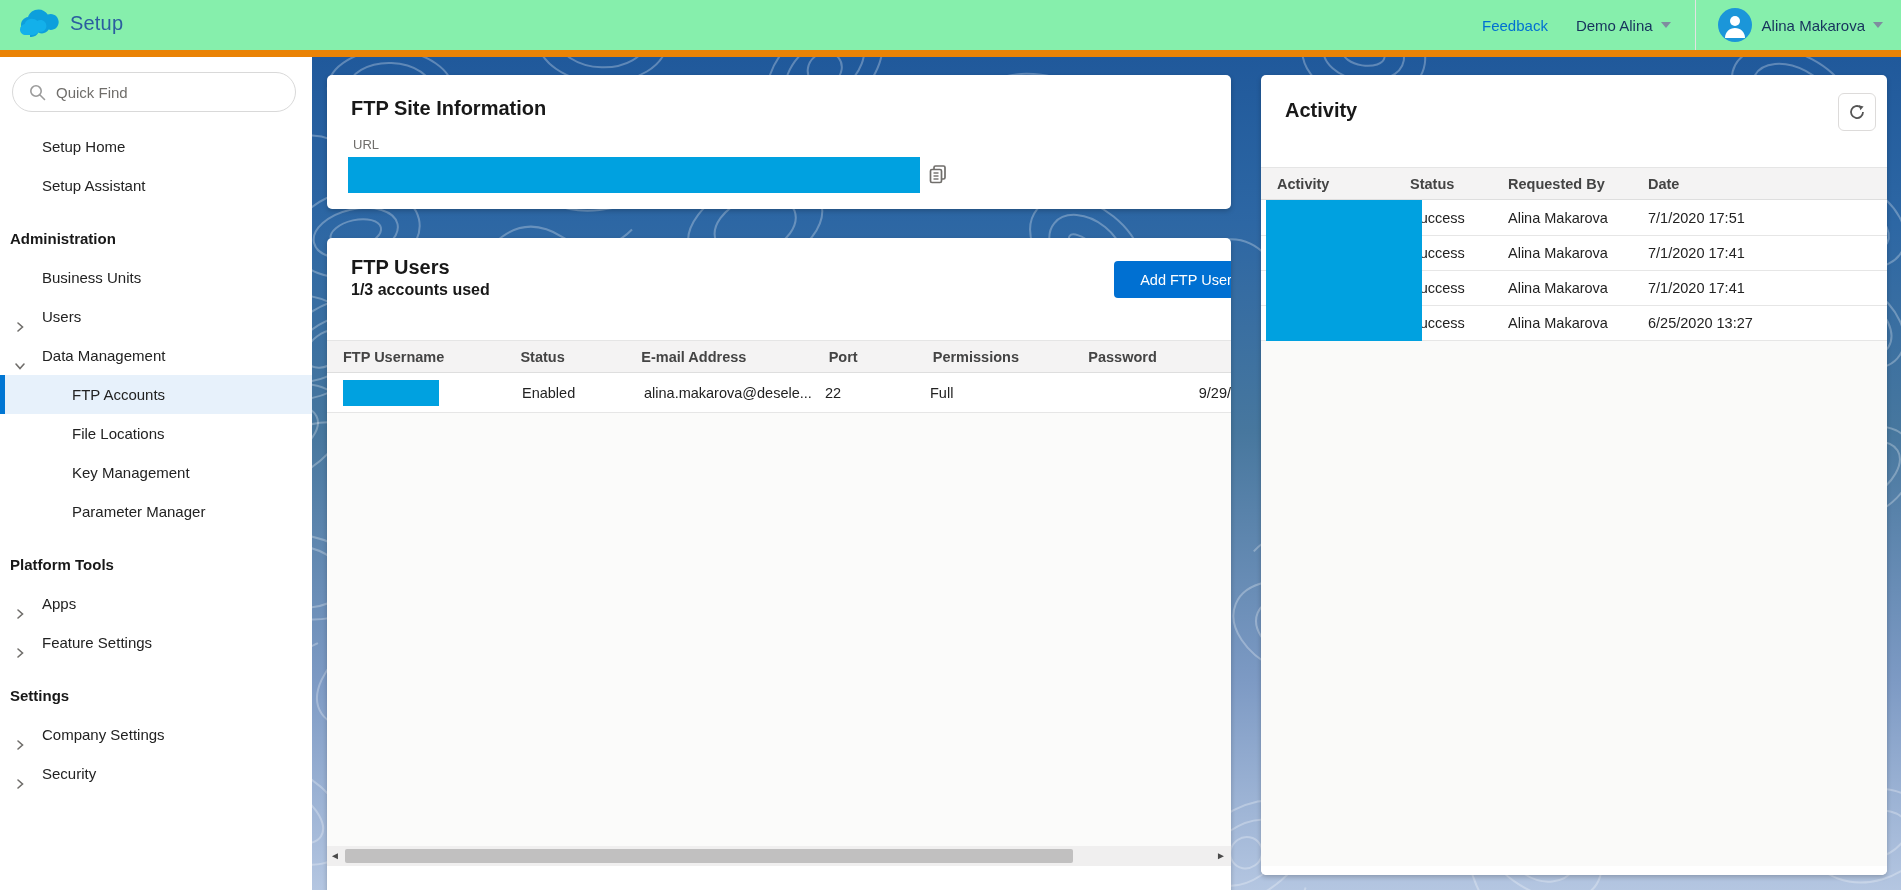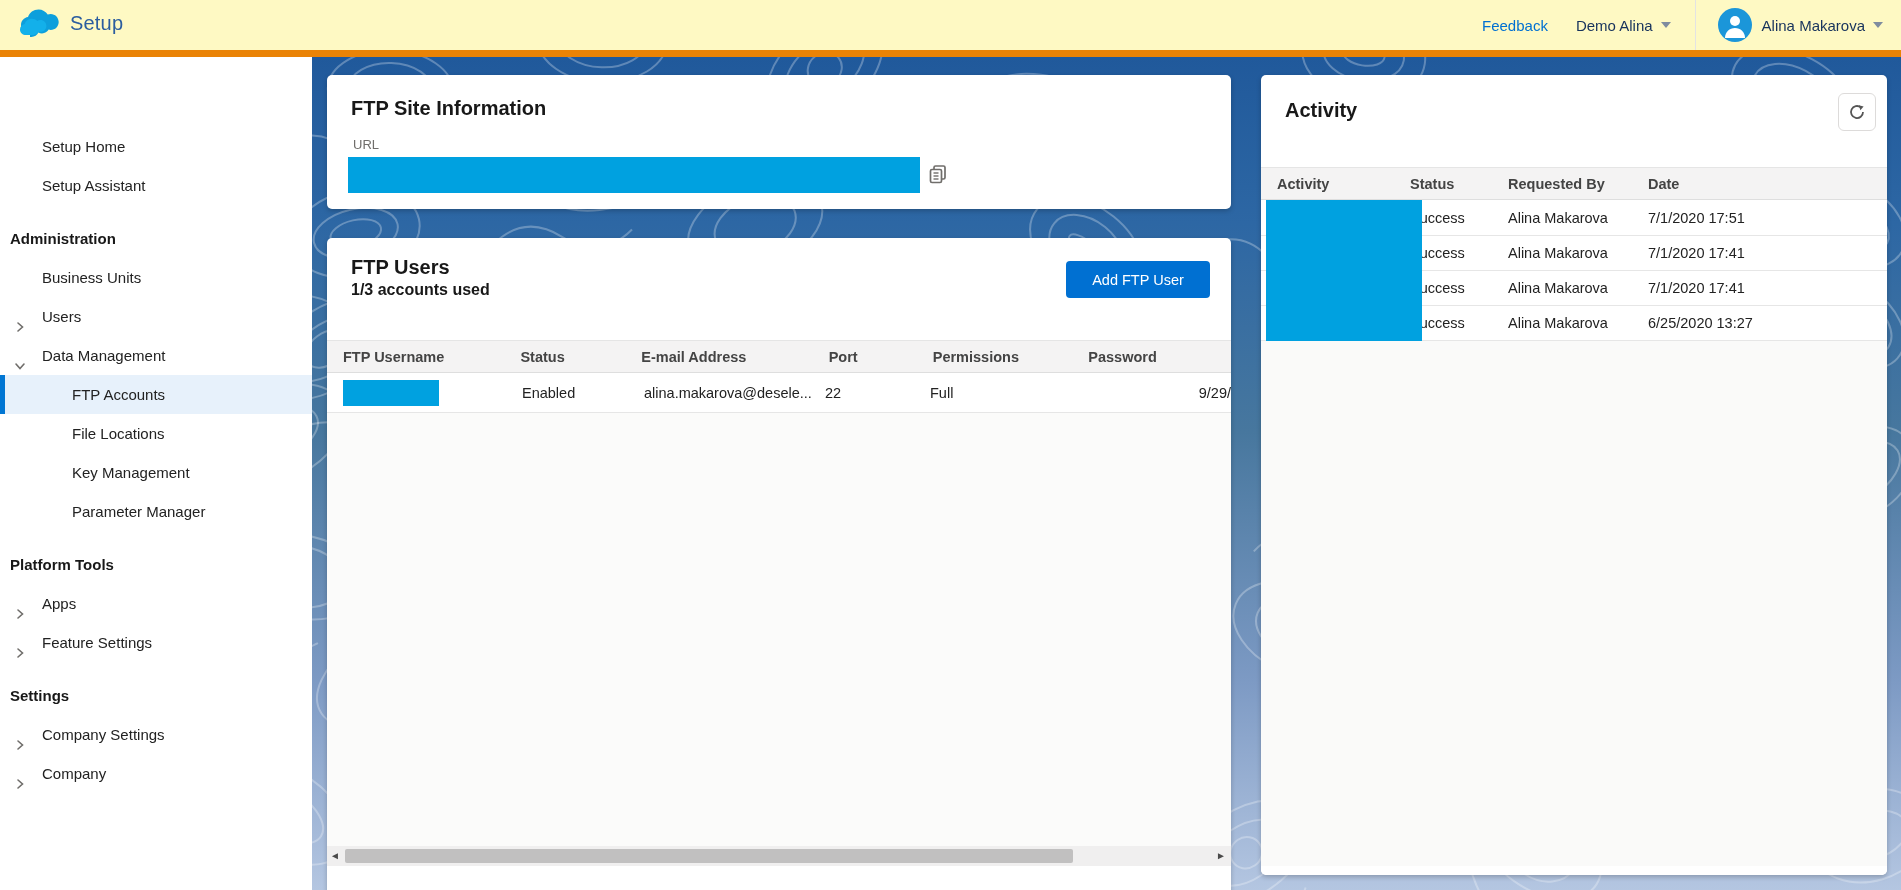--- a/index.html
+++ b/index.html
@@ -1,20 +1,20 @@
 <!DOCTYPE html>
 <html><head>
 <meta charset="utf-8">
 <style>
   * { margin:0; padding:0; box-sizing:border-box; }
   body { font-family:"Liberation Sans", sans-serif; background:#fff; }
   .screen { position:relative; width:1901px; height:890px; overflow:hidden; background:#fff; }
 
   
-  .header { position:absolute; top:0; left:0; width:1901px; height:50px; background:#fef9c3; z-index:30; }
+  .header { position:absolute; top:0; left:0; width:1901px; height:50px; background:#86efac; z-index:30; }
   .logo { position:absolute; left:16px; top:7px; width:46px; height:34px; }
   .app-title { position:absolute; left:70px; top:12px; font-size:20px; color:#2b5d9f; letter-spacing:.2px; }
   .hdr-right { position:absolute; right:0; top:0; height:50px; display:flex; align-items:center; }
   .feedback { color:#0070D2; font-size:15px; margin-right:28px; text-decoration:none; cursor:pointer; }
   .org-menu { display:flex; align-items:center; color:#16325C; font-size:15px; margin-right:24px; cursor:pointer; }
   .caret { width:0; height:0; border-left:5px solid transparent; border-right:5px solid transparent; border-top:6px solid #7f8c9f; margin-left:8px; }
   .hdr-divider { width:1px; height:50px; background:#e3e3e3; margin-right:22px; }
   .user-menu { display:flex; align-items:center; color:#16325C; font-size:15px; margin-right:18px; cursor:pointer; }
   .avatar { width:34px; height:34px; border-radius:50%; background:#1b96d9; margin-right:10px; position:relative; overflow:hidden; }
   .topbar-accent { position:absolute; top:50px; left:0; width:1901px; height:7px; z-index:30; }
@@ -109,20 +109,29 @@
           </svg>
         </span>
         <span>Alina Makarova</span>
         <span class="caret"></span>
       </div>
     </div>
   </div>
   <div class="topbar-accent" style="background: rgb(234, 131, 5);"></div>
 
   <div class="sidebar">
+    <div class="quickfind">
+      <span class="qf-icon">
+        <svg width="17" height="17" viewBox="0 0 17 17">
+            <circle cx="7" cy="7" r="5.2" fill="none" stroke="#9b9b9b" stroke-width="1.6"></circle>
+            <line x1="11" y1="11" x2="15.5" y2="15.5" stroke="#9b9b9b" stroke-width="1.6" stroke-linecap="round"></line>
+          </svg>
+      </span>
+      <input type="text" placeholder="Quick Find" style="">
+    </div>
     <nav class="nav" id="sidebar-nav">
         <div class="nav-item">
           <span class="lbl">Setup Home</span>
         </div>
         <div class="nav-item">
           <span class="lbl">Setup Assistant</span>
         </div>
         <div class="nav-heading">Administration</div>
         <div class="nav-item">
           <span class="lbl">Business Units</span>
@@ -168,21 +177,21 @@
         <div class="nav-item">
           <span class="chev"><svg width="14" height="14" viewBox="0 0 14 14">
               <path d="M5 3 L9.5 7 L5 11" fill="none" stroke="#706e6b" stroke-width="1.6" stroke-linecap="round"></path>
             </svg></span>
           <span class="lbl">Company Settings</span>
         </div>
         <div class="nav-item">
           <span class="chev"><svg width="14" height="14" viewBox="0 0 14 14">
               <path d="M5 3 L9.5 7 L5 11" fill="none" stroke="#706e6b" stroke-width="1.6" stroke-linecap="round"></path>
             </svg></span>
-          <span class="lbl">Company</span>
+          <span class="lbl">Security</span>
         </div>
       </nav>
   </div>
 
   <div class="main">
     <svg class="doodles" id="doodle-svg">
         <g stroke="#fff" fill="none" opacity="0.28" stroke-width="2" transform="rotate(1.8750421943332185 78.41357187178801 33.00908719895233)">
           <ellipse cx="78.41357187178801" cy="33.00908719895233" rx="62.59915175801325" ry="39.97726180090103"></ellipse>
           <ellipse cx="78.41357187178801" cy="33.00908719895233" rx="42.35604872331169" ry="26.96995287775644"></ellipse>
           <path d="M -31.586428128211992 95.00908719895233 q 35 -28 70 0 t 70 0"></path>
@@ -443,21 +452,21 @@
           <line x1="6.5" y1="10" x2="11.5" y2="10" stroke="#706e6b" stroke-width="1.4"></line>
           <line x1="6.5" y1="13" x2="11.5" y2="13" stroke="#706e6b" stroke-width="1.4"></line>
           <line x1="6.5" y1="16" x2="11.5" y2="16" stroke="#706e6b" stroke-width="1.4"></line>
         </svg>
       </div>
     </div>
 
     <div class="card card-ftpusers">
       <div class="card-title">FTP Users</div>
       <div class="ftp-subtitle">1/3 accounts used</div>
-      <button class="add-btn" style="background: rgb(0, 112, 210);">Add FTP User</button>
+      <button class="add-btn" style="background: rgb(0, 112, 210); margin-left: 48px;">Add FTP User</button>
       <div class="tbl-head ftp-head" id="ftp-head">
           <span class="hc" style="width: 179px; display: inline-block;">FTP Username</span>
           <span class="hc" style="width: 122px; display: inline-block;">Status</span>
           <span class="hc" style="width: 181px; display: inline-block;">E-mail Address</span>
           <span class="hc" style="width: 105px; display: inline-block; margin-left: 8px;">Port</span>
           <span class="hc" style="width: 157px; display: inline-block;">Permissions</span>
           <span class="hc" style="width: 144px; display: inline-block;">Password</span>
         </div>
       <div class="ftp-rows" id="ftp-rows">
           <div class="tbl-row">

